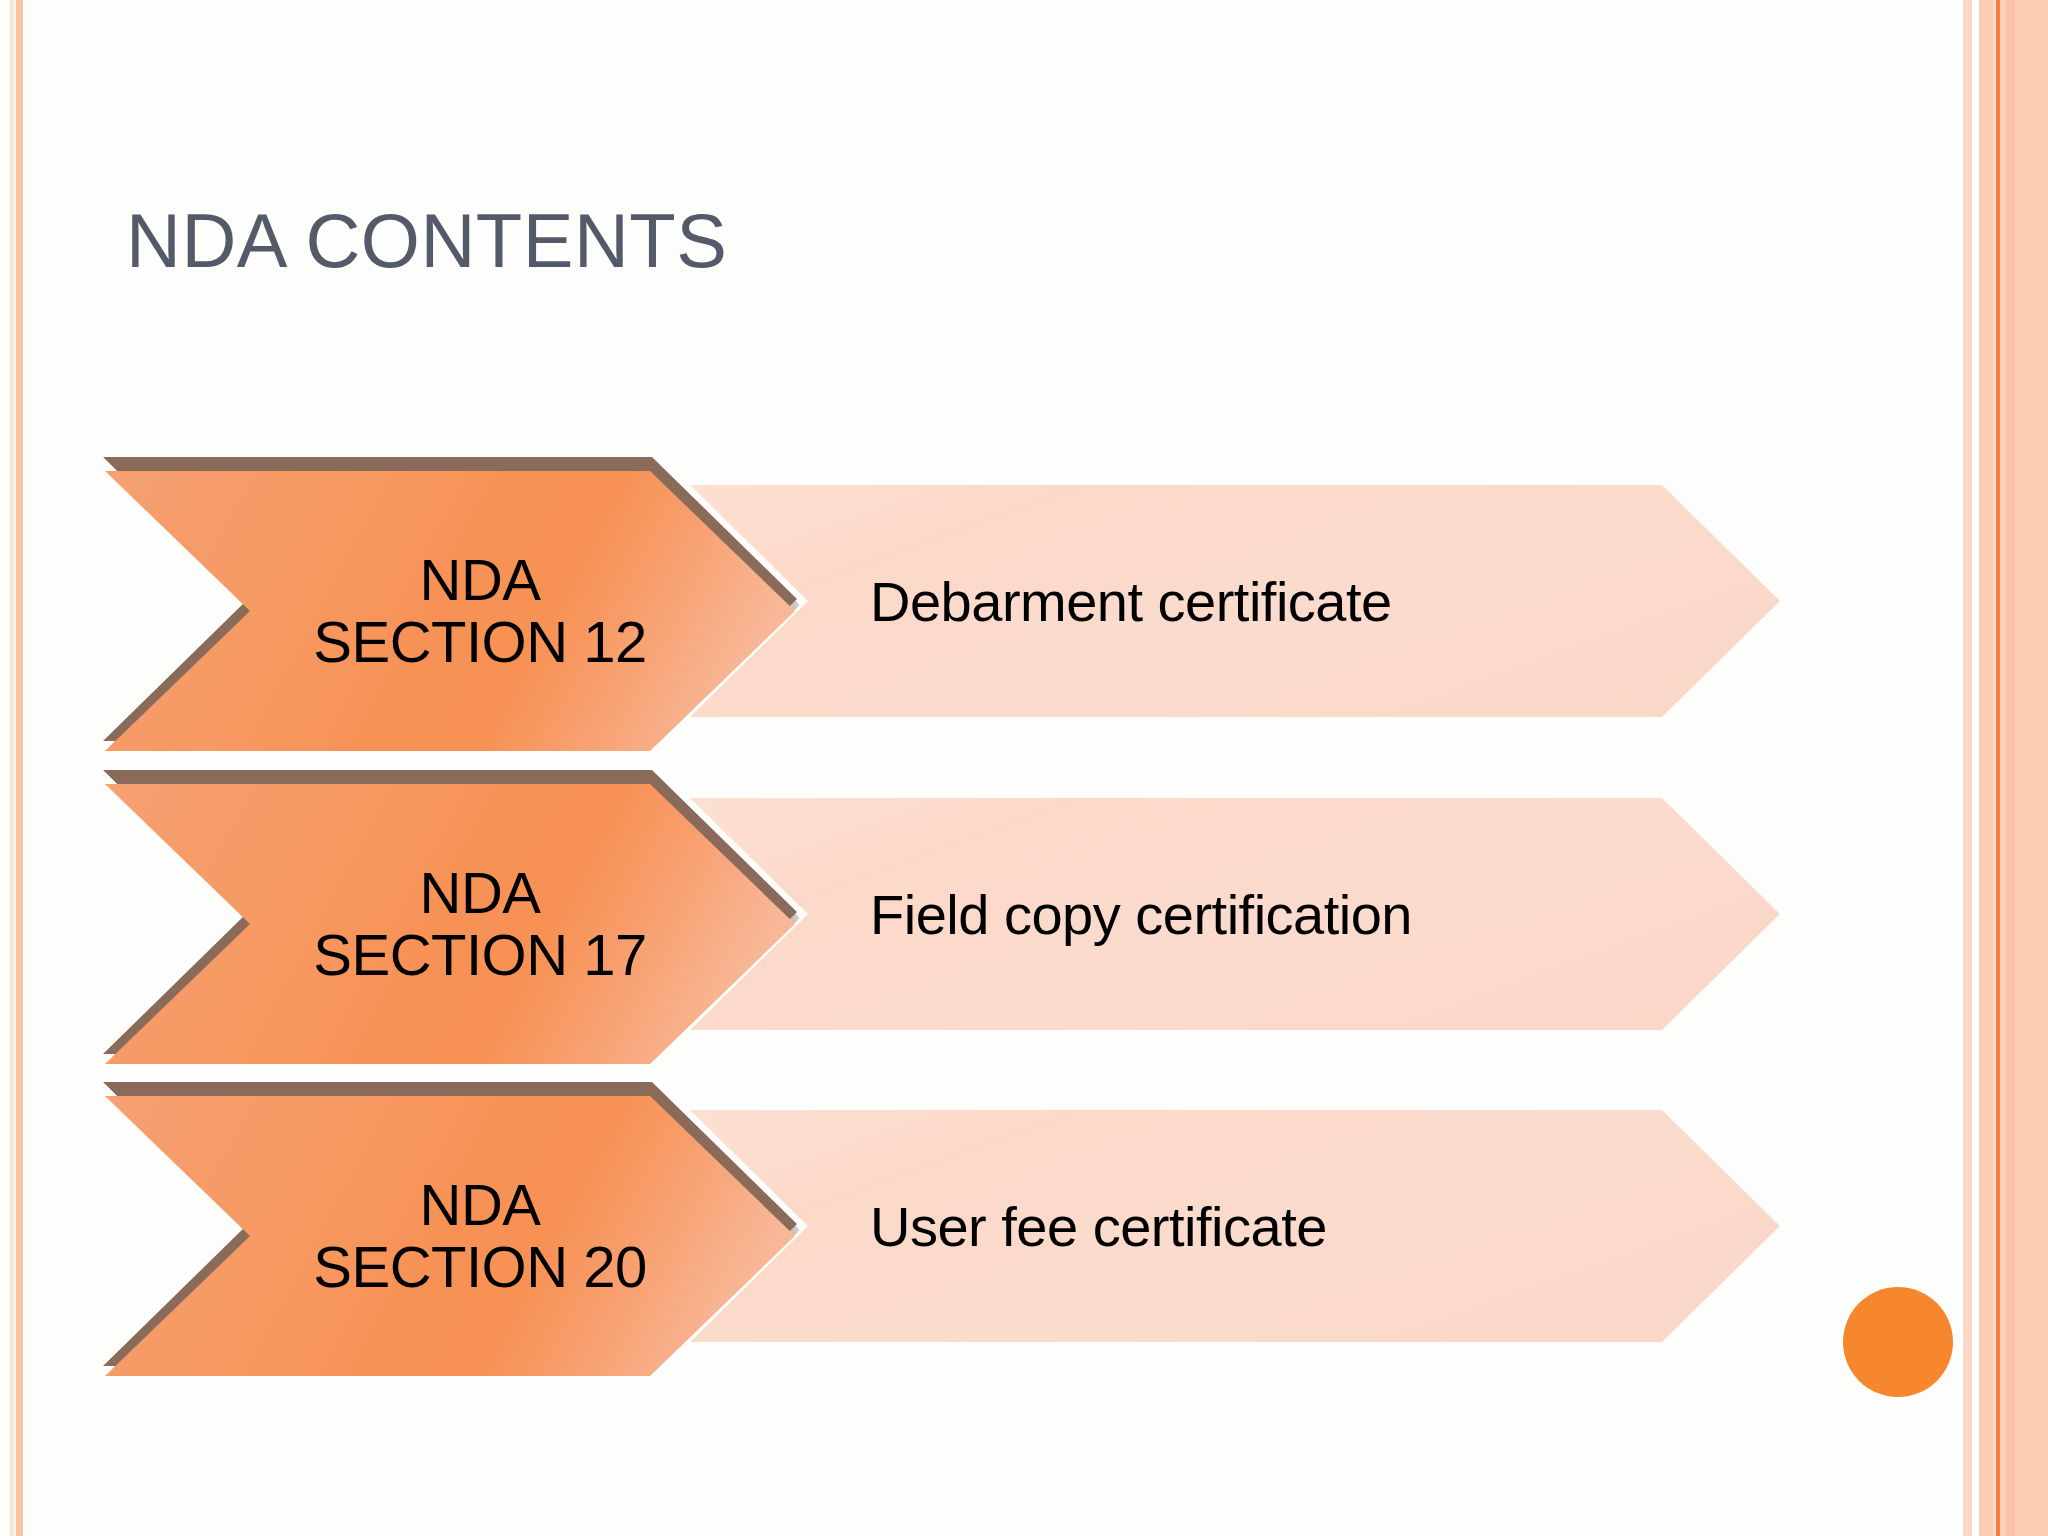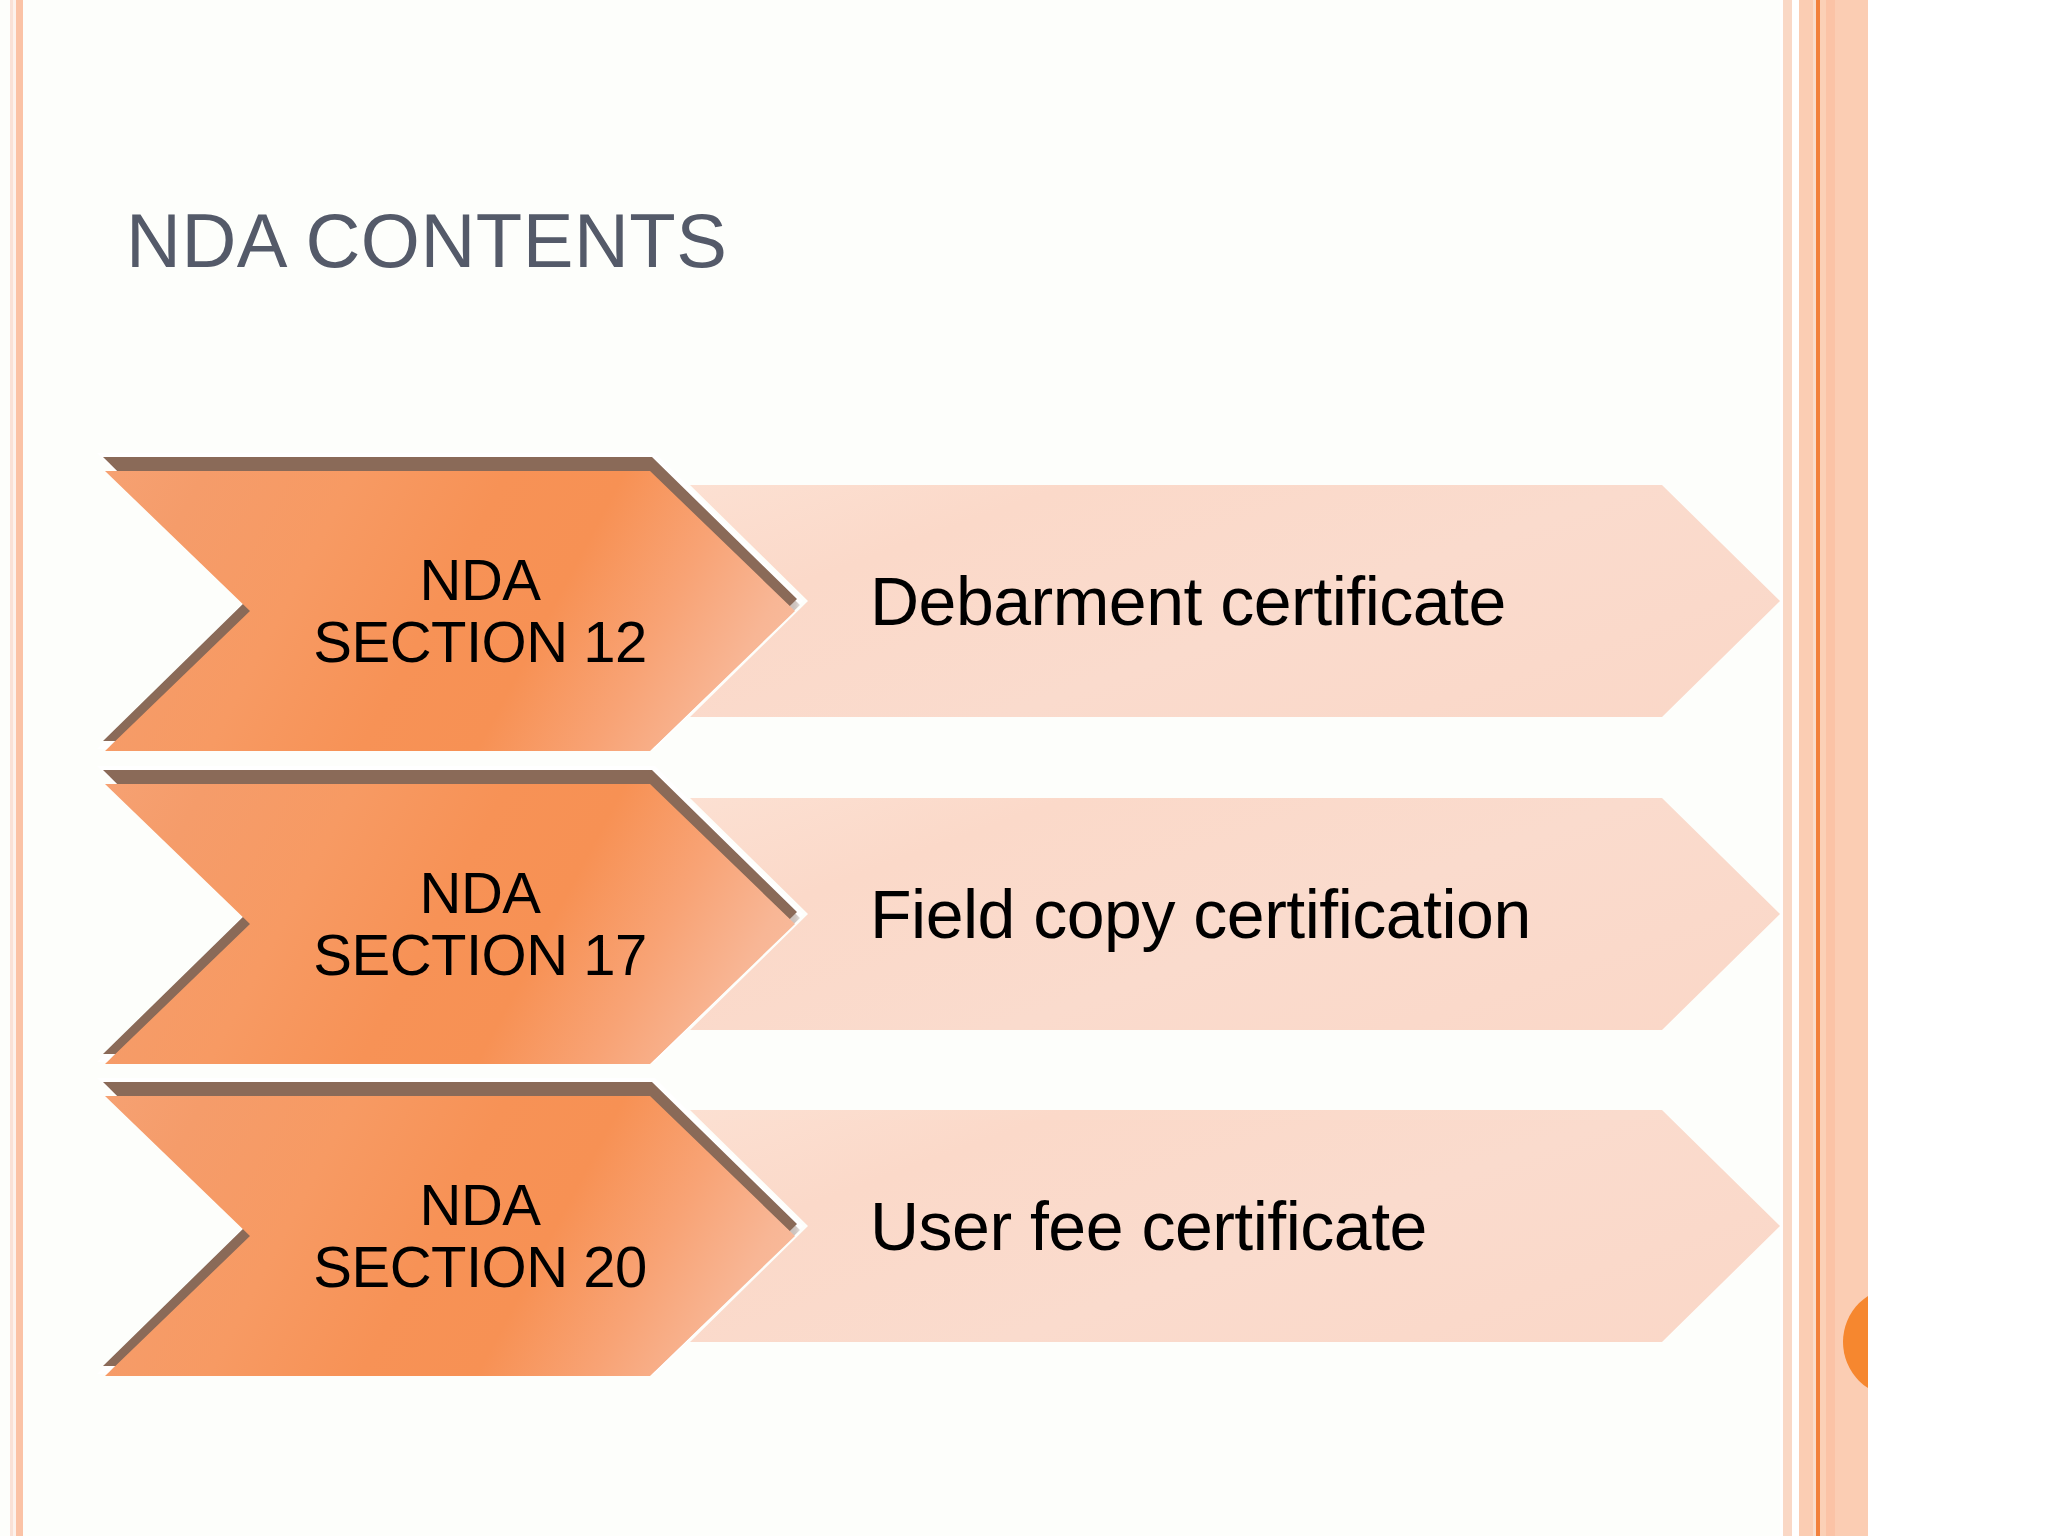--- a/index.html
+++ b/index.html
@@ -7,21 +7,21 @@
     padding: 0;
     background: #ffffff;
   }
   body {
     font-family: "Liberation Sans", sans-serif;
   }
 
   
   #slide {
     position: relative;
-    width: 1868px;
+    width: 2048px;
     height: 1536px;
     background: #fdfefb;
     overflow: hidden;
   }
 
   
   .border-left {
     position: absolute;
     top: 0;
     bottom: 0;
@@ -88,21 +88,21 @@
     width: 1090px;
     height: 232px;
     background: linear-gradient(160deg, #fce0d2 0%, #fbd9c9 22%, #fadbcd 55%, #fad7c7 100%);
     -webkit-clip-path: polygon(0 0, calc(100% - 118px) 0, 100% 50%, calc(100% - 118px) 100%, 0 100%, 118px 50%);
     clip-path: polygon(0 0, calc(100% - 118px) 0, 100% 50%, calc(100% - 118px) 100%, 0 100%, 118px 50%);
     display: flex;
     align-items: center;
   }
   .desc-text {
     margin-left: 180px;
-    font-size: 68px;
+    font-size: 56px;
     color: #000000;
     white-space: nowrap;
     letter-spacing: -0.5px;
   }
 
   
   .gap-chevron {
     position: absolute;
     left: 97px;
     top: -2px;

